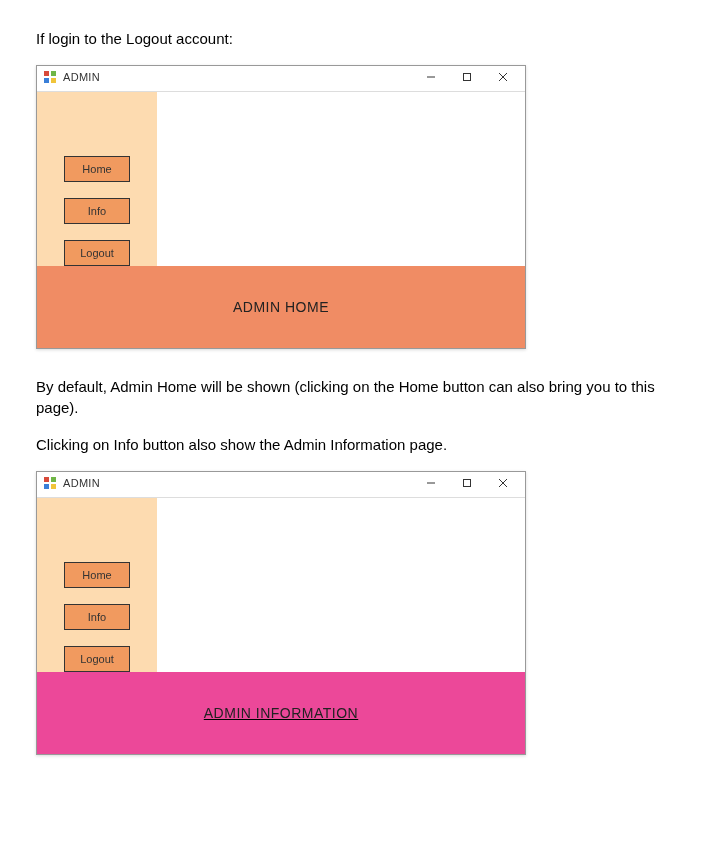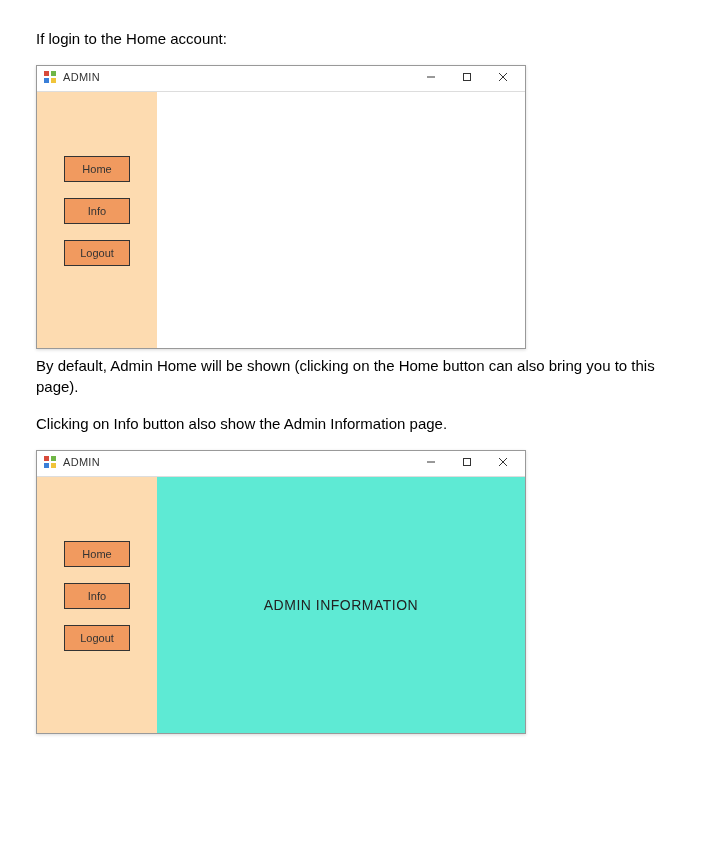--- a/index.html
+++ b/index.html
@@ -9,21 +9,21 @@
       padding: 28px 36px;
       width: 703px;
     }
     .doc-text {
       font-size: 15px;
       color: #000;
       margin-bottom: 16px;
       line-height: 1.4;
     }
     .doc-text-after {
-      margin-top: 6px;
+      margin-top: 27px;
     }
     .app-window {
       width: 490px;
       border: 1px solid #999;
       margin-bottom: 6px;
       box-shadow: 0 1px 3px rgba(0,0,0,0.15);
     }
     .title-bar {
       height: 26px;
       background: #ffffff;
@@ -59,20 +59,21 @@
       align-items: center;
       justify-content: center;
       font-size: 11px;
       color: #333;
       cursor: pointer;
     }
     .win-btn svg { display: block; }
     .app-body {
       display: flex;
       height: 256px;
+      flex-direction: column;
     }
     .sidebar {
       width: 120px;
       background: #fddbb0;
       display: flex;
       flex-direction: column;
       align-items: center;
       padding-top: 64px;
       gap: 16px;
     }
@@ -88,31 +89,31 @@
       color: #333;
       cursor: pointer;
     }
     .main-panel {
       flex: 1;
       display: flex;
       align-items: center;
       justify-content: center;
     }
     .main-panel.orange { background: #f08c64; }
-    .main-panel.blue { background: #5eead4; }
+    .main-panel.blue { background: #ec4899; text-decoration: underline; }
     .main-label {
       font-size: 14px;
       color: #222;
       letter-spacing: 0.5px;
     }
   </style>
 </head>
 <body>
 
-<p class="doc-text">If login to the Home account:</p>
+<p class="doc-text">If login to the Logout account:</p>
 
 <div class="app-window">
   <div class="title-bar">
     <div class="title-left">
       <span class="app-icon">
         <svg width="14" height="14" viewBox="0 0 14 14">
           <rect x="1" y="1" width="5" height="5" fill="#d84a3a"></rect>
           <rect x="8" y="1" width="5" height="5" fill="#6fb646"></rect>
           <rect x="1" y="8" width="5" height="5" fill="#3a7fd8"></rect>
           <rect x="8" y="8" width="5" height="5" fill="#f0c43a"></rect>
@@ -138,20 +139,23 @@
           </svg>
       </div>
     </div>
   </div>
   <div class="app-body">
     <div class="sidebar">
       <div class="sidebar-btn">Home</div>
       <div class="sidebar-btn">Info</div>
       <div class="sidebar-btn">Logout</div>
     </div>
+    <div class="main-panel orange">
+      <span class="main-label">ADMIN HOME</span>
+    </div>
   </div>
 </div>
 
 <p class="doc-text doc-text-after">By default, Admin Home will be shown (clicking on the Home button can also bring you to this page).</p>
 
 <p class="doc-text">Clicking on Info button also show the Admin Information page.</p>
 
 <div class="app-window">
   <div class="title-bar">
     <div class="title-left">

